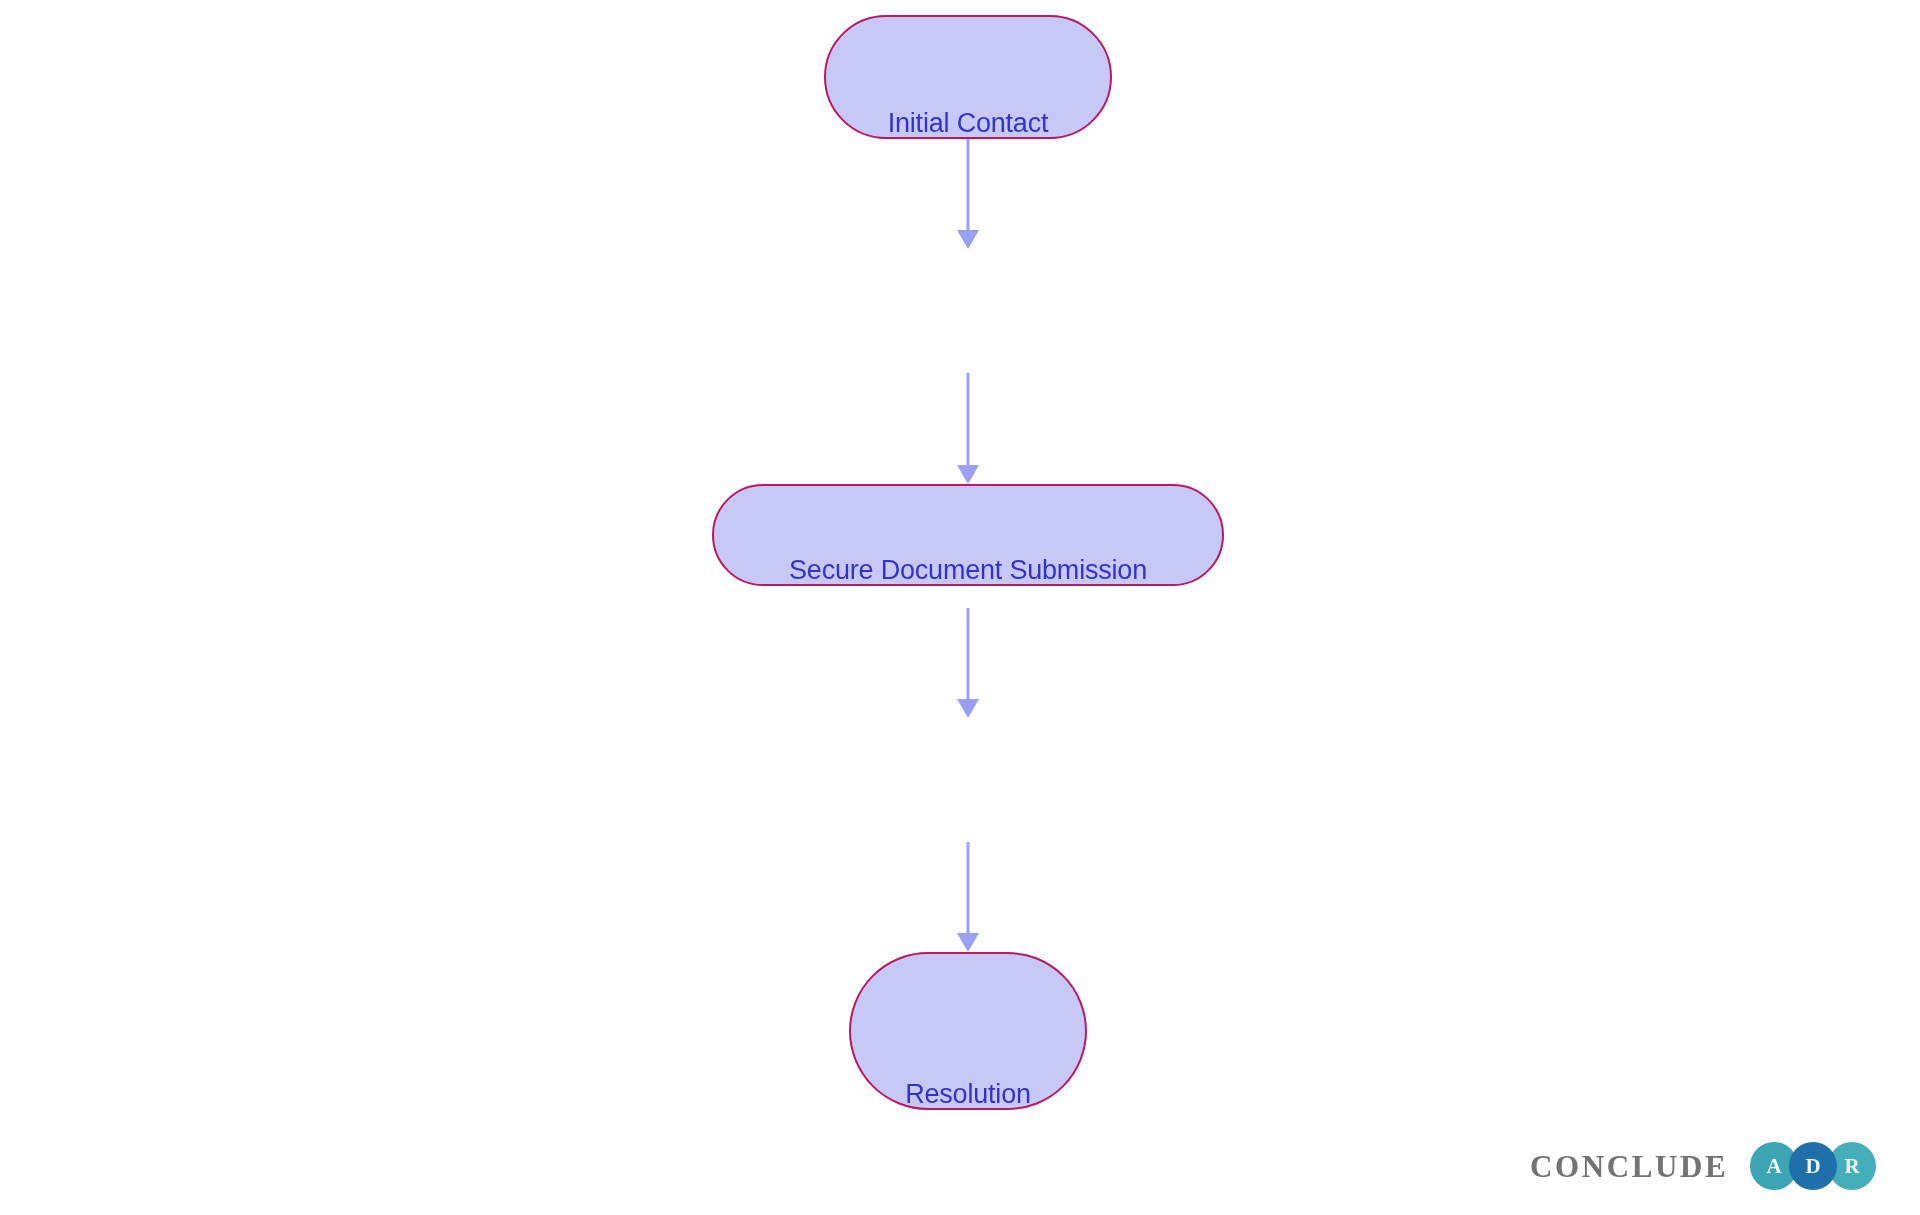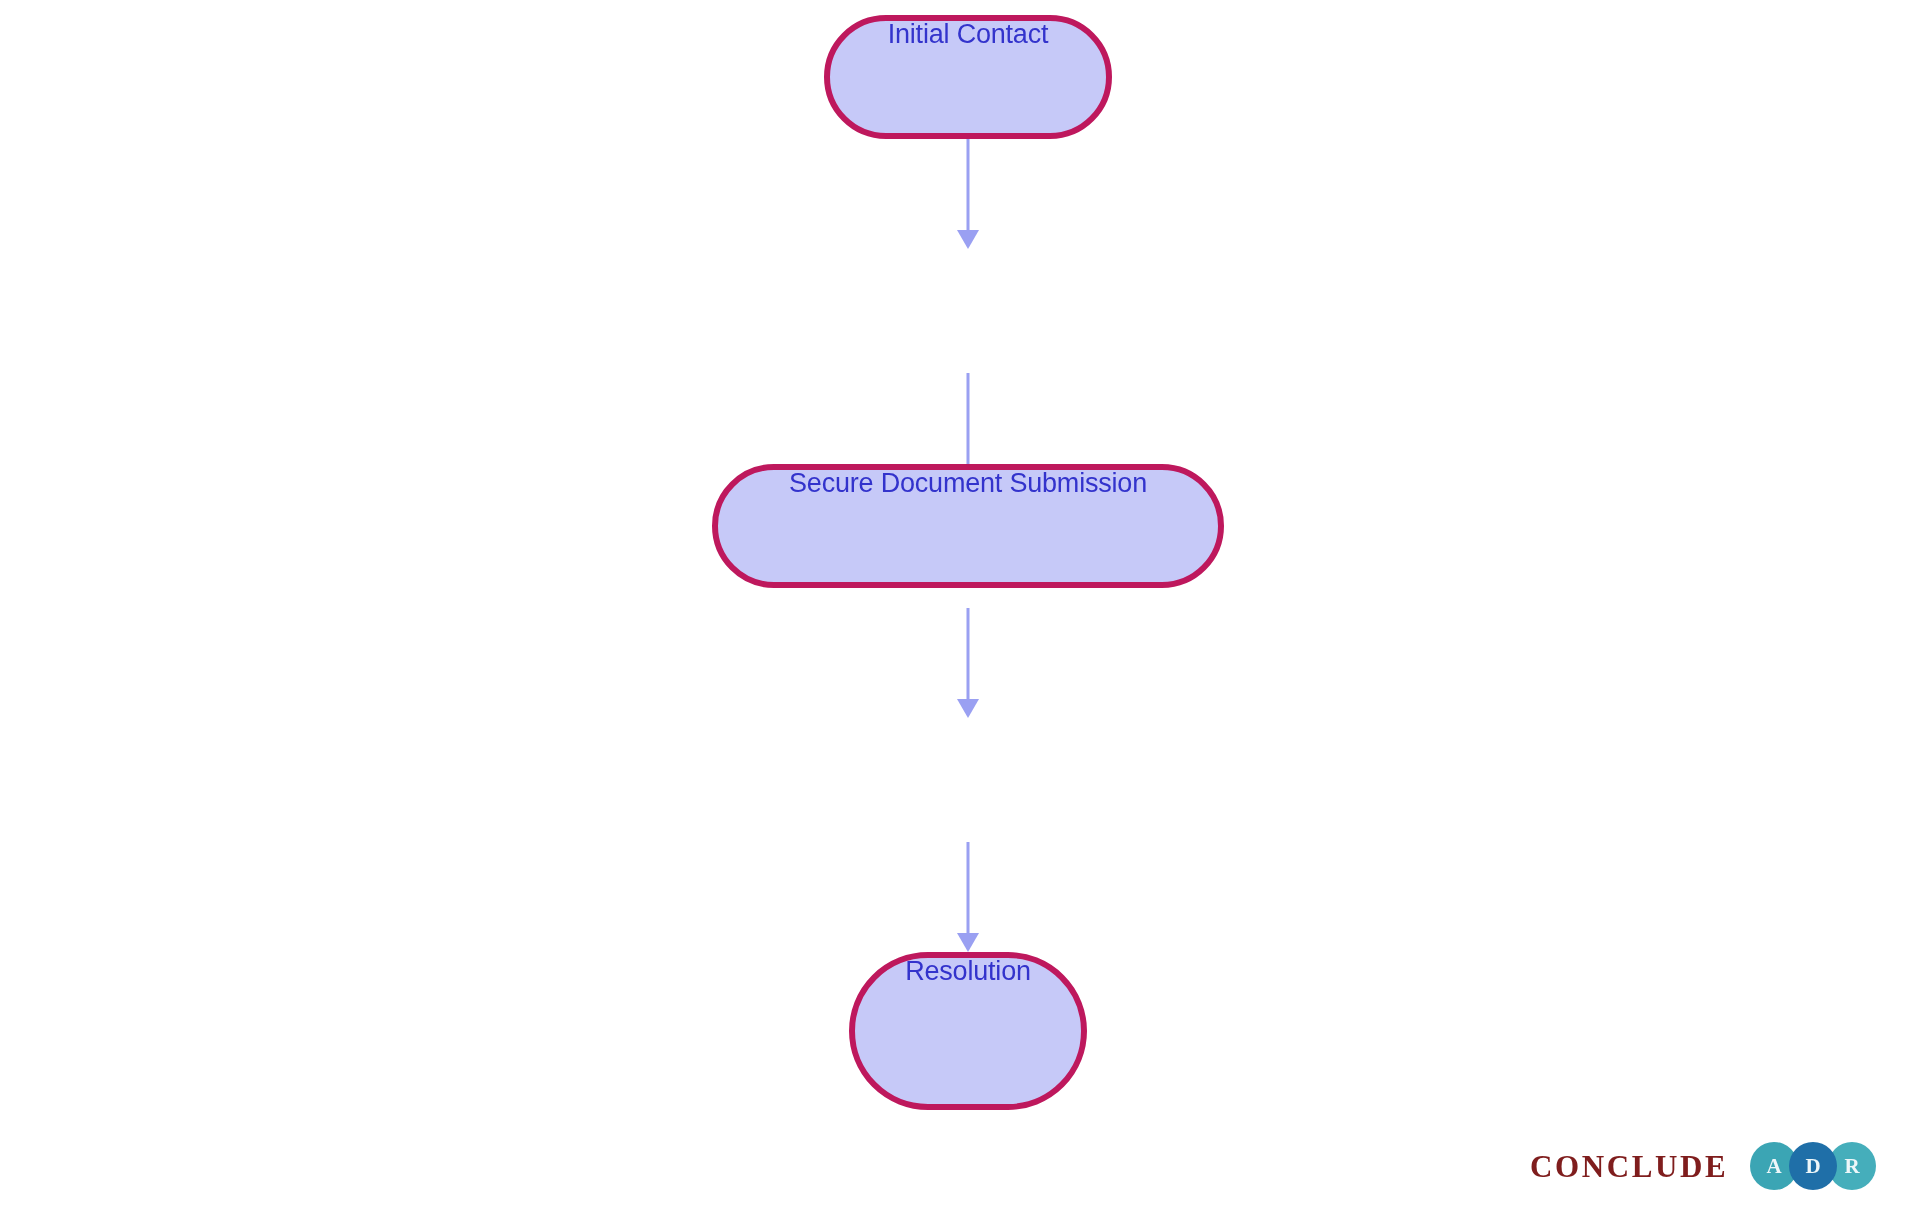--- a/index.html
+++ b/index.html
@@ -22,24 +22,24 @@
     top: 0;
     width: 1920px;
     height: 1215px;
   }
 
   
   .node {
     position: absolute;
     box-sizing: border-box;
     display: flex;
-    align-items: flex-start;
+    align-items: flex-end;
     justify-content: center;
     background: #c6c9f8;
-    border: 6px solid #be185d;
+    border: 2px solid #be185d;
     border-radius: 999px;
     transform: translateX(-50%);
   }
   .node-label {
     color: #3333cc;
     font-family: "Liberation Sans", sans-serif;
     font-size: 27px;
     font-weight: 400;
     letter-spacing: -0.2px;
     white-space: nowrap;
@@ -76,21 +76,21 @@
   #brand-logo {
     position: absolute;
     display: flex;
     align-items: center;
   }
   .brand-wordmark {
     font-family: "Liberation Serif", serif;
     font-weight: 700;
     font-size: 31px;
     letter-spacing: 2.6px;
-    color: #7f1d1d;
+    color: #737373;
     white-space: nowrap;
     line-height: 1;
   }
   .brand-circles {
     display: flex;
     align-items: center;
     margin-left: 22px;
   }
   .brand-circle {
     width: 48px;
@@ -125,21 +125,21 @@
       <div class="connector-line" style="height: 93px;"></div>
       <div class="connector-head" style="top: 91px;"></div>
     </div>
     <div class="connector" style="left: 968px; top: 842px; height: 110px;">
       <div class="connector-line" style="height: 93px;"></div>
       <div class="connector-head" style="top: 91px;"></div>
     </div>
     <div class="node" style="left: 968px; top: 15px; width: 288px; height: 124px;">
       <span class="node-label">Initial Contact</span>
     </div>
-    <div class="node" style="left: 968px; top: 464px; width: 512px; height: 124px;">
+    <div class="node" style="left: 968px; top: 484px; width: 512px; height: 102px;">
       <span class="node-label">Secure Document Submission</span>
     </div>
     <div class="node" style="left: 968px; top: 952px; width: 238px; height: 158px;">
       <span class="node-label">Resolution</span>
     </div>
   </div>
 
 <div id="brand-logo" style="left: 1530px; top: 1142px;">
   <div class="brand-wordmark">CONCLUDE</div>
   <div class="brand-circles">

